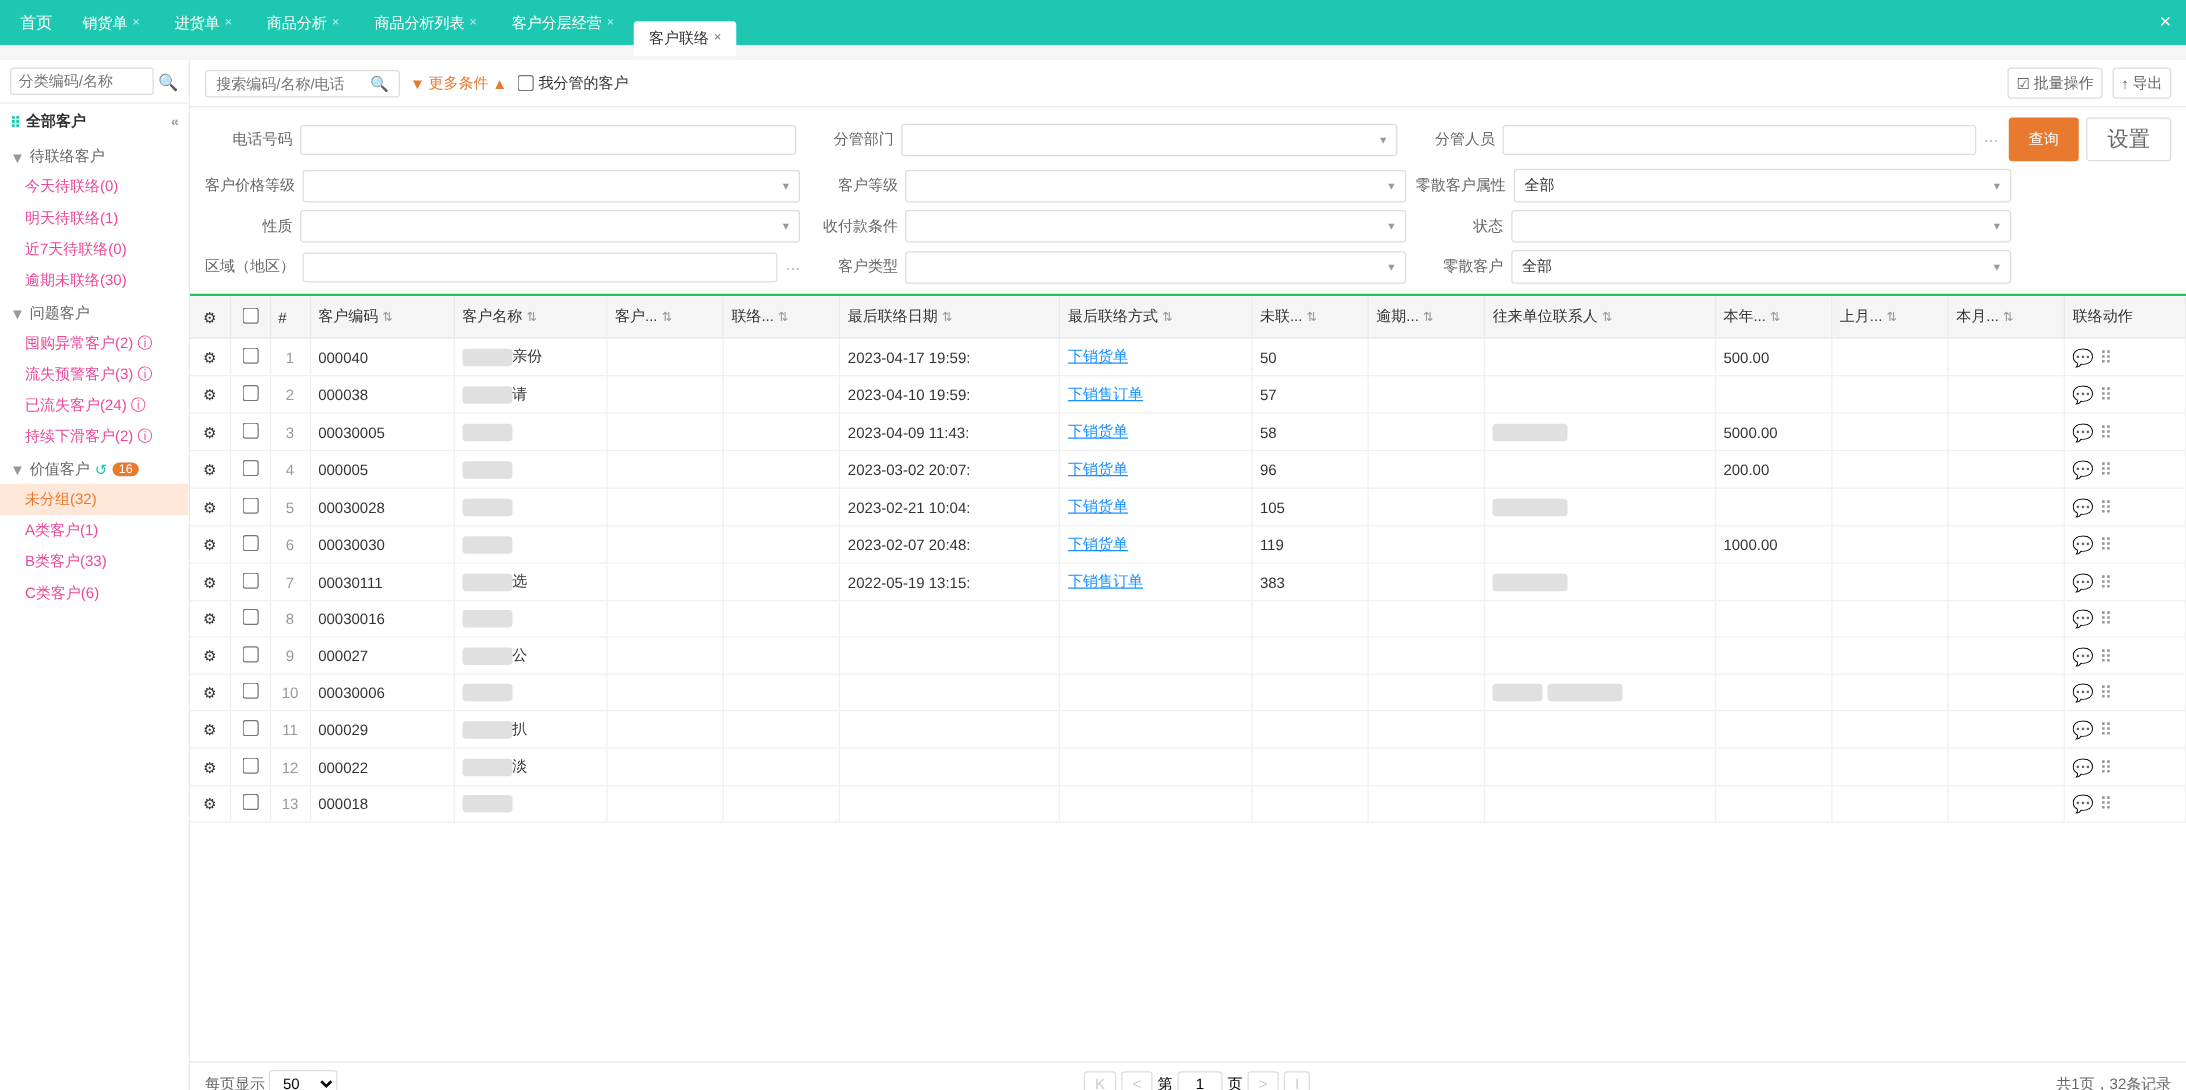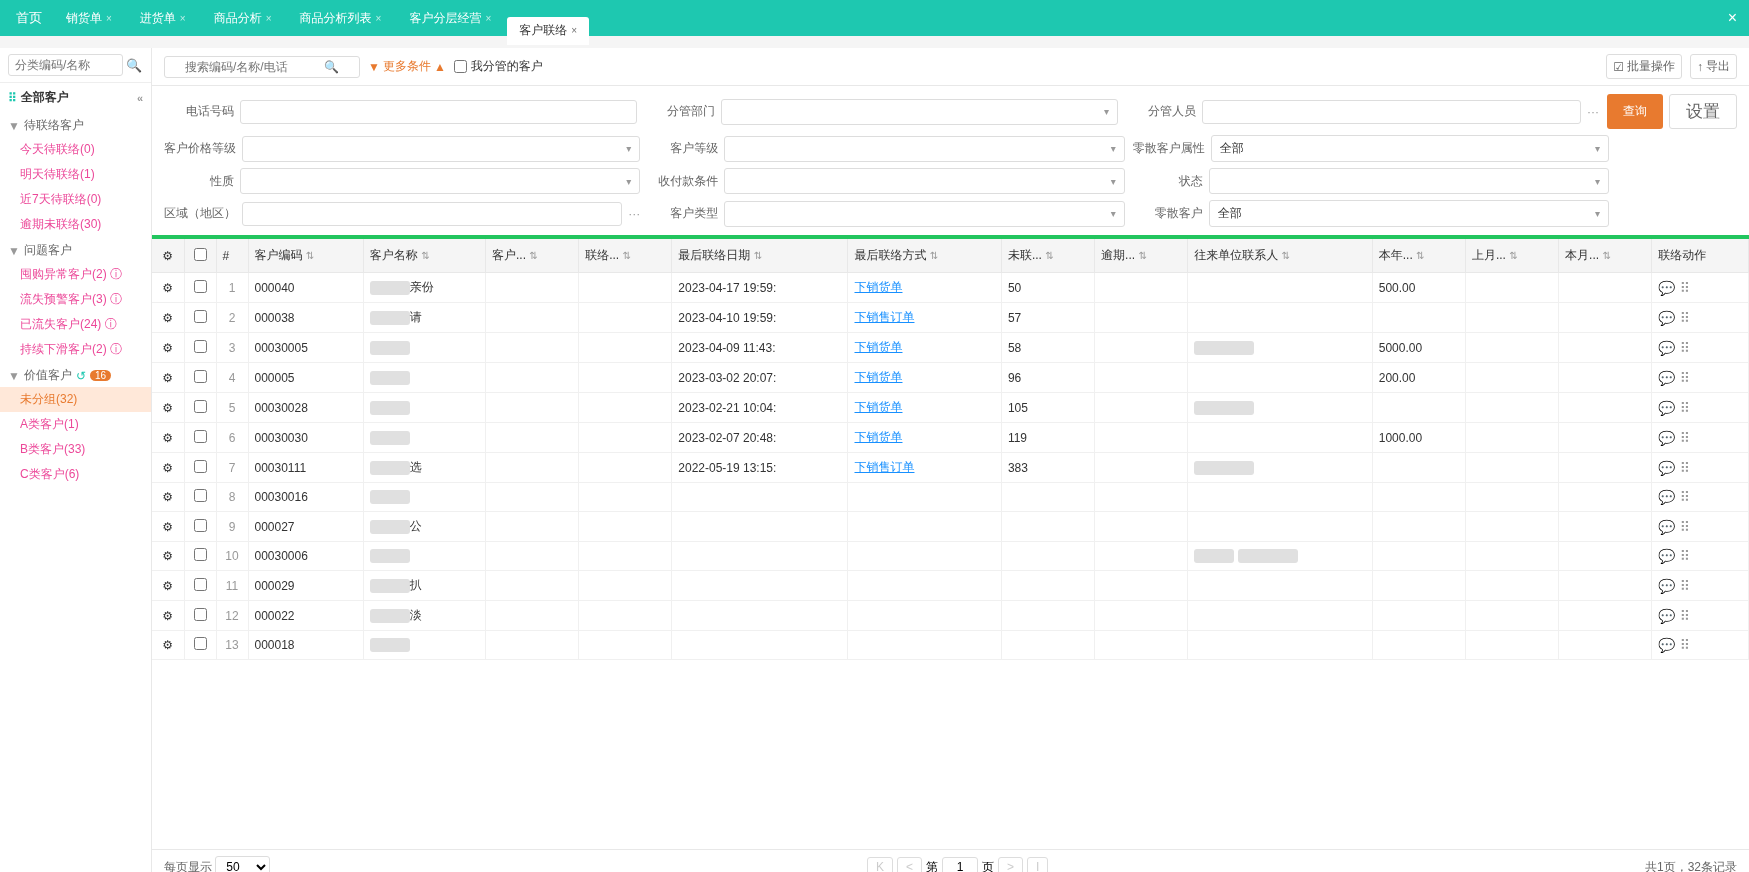--- a/index.html
+++ b/index.html
@@ -64,36 +64,36 @@
     
     .content-area { flex: 1; display: flex; flex-direction: column; overflow: hidden; }
 
     
     .filter-bar {
       background: #fff; border-bottom: 1px solid #e8e8e8;
       padding: 6px 12px; display: flex; align-items: center; gap: 8px; flex-shrink: 0;
     }
     .search-box {
       display: flex; align-items: flex-start; border: 1px solid #ddd;
-      border-radius: 3px; padding: 3px 20px; gap: 4px; width: 196px;
+      border-radius: 3px; padding: 3px 8px; gap: 4px; width: 156px;
     }
     .search-box input { border: none; outline: none; font-size: 12px; width: 100%; color: #999; }
     .filter-more { color: #e87a2f; cursor: pointer; display: flex; align-items: center; gap: 3px; }
     .filter-checkbox { display: flex; align-items: center; gap: 4px; color: #333; cursor: pointer; }
     .filter-checkbox input { cursor: pointer; }
     .toolbar-right { margin-left: auto; display: flex; gap: 8px; align-items: center; }
     .toolbar-btn {
       display: flex; align-items: center; gap: 3px; color: #666;
       cursor: pointer; font-size: 12px; padding: 3px 6px;
       border: 1px solid #ddd; border-radius: 3px; background: #fff;
     }
 
     
     .advanced-filter {
-      background: #fff; border-bottom: 4px solid #22c55e;
+      background: #fff; border-bottom: 2px solid #22c55e;
       padding: 8px 12px; flex-shrink: 0;
     }
     .filter-row { display: flex; align-items: center; gap: 8px; margin-bottom: 6px; }
     .filter-cell {
       display: flex; align-items: center; flex: 1; gap: 6px; min-width: 0;
     }
     .filter-label { color: #666; white-space: nowrap; min-width: 70px; text-align: right; }
     .filter-input {
       flex: 1; border: 1px solid #ddd; border-radius: 3px;
       padding: 4px 8px; font-size: 12px; outline: none; color: #333;

